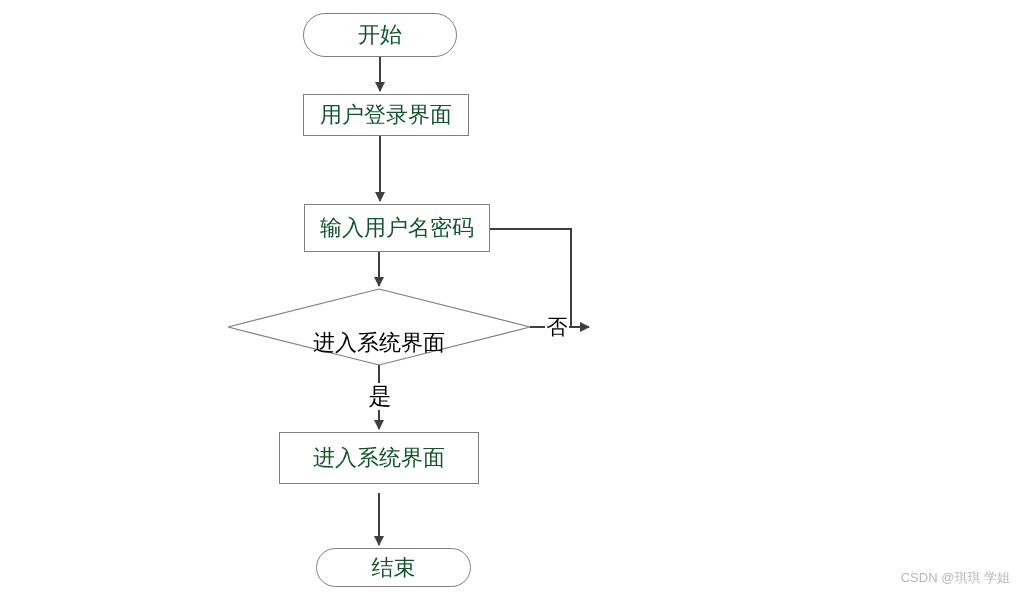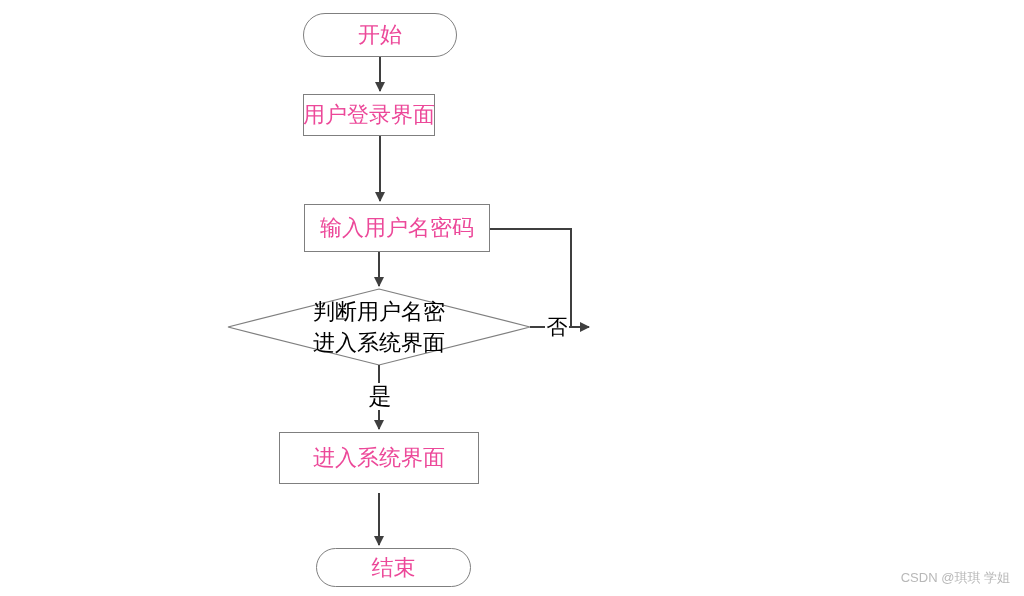--- a/index.html
+++ b/index.html
@@ -23,21 +23,21 @@
   }
   .node {
     position: absolute;
     z-index: 2;
     box-sizing: border-box;
     background: #ffffff;
     border: 1.5px solid #7f7f7f;
     display: flex;
     align-items: center;
     justify-content: center;
-    color: #ec4899;
+    color: #14532d;
     font-size: 22px;
     white-space: nowrap;
   }
   .terminator {
     border-radius: 22px;
   }
   .decision-text {
     position: absolute;
     z-index: 2;
     color: #000000;
@@ -65,21 +65,21 @@
   }
   #label-no {
     left: 545px;
     top: 315px;
     width: 24px;
     height: 24px;
     font-size: 21px;
     line-height: 24px;
   }
   #node-start   { left: 303px; top: 13px;  width: 154px; height: 44px; }
-  #node-login   { left: 303px; top: 94px;  width: 132px; height: 42px; }
+  #node-login   { left: 303px; top: 94px;  width: 166px; height: 42px; }
   #node-input   { left: 287px; top: 204px; width: 186px; height: 48px; margin-left: 17px; }
   #decision-label { left: 289px; top: 296px; width: 180px; }
   #node-error   { left: 592px; top: 300px; width: 260px; height: 55px; }
   #node-system  { left: 279px; top: 432px; width: 200px; height: 52px; }
   #node-end     { left: 316px; top: 548px; width: 155px; height: 39px; }
   #watermark {
     position: absolute;
     right: 14px;
     bottom: 9px;
     z-index: 2;
@@ -118,21 +118,21 @@
     <line x1="379" y1="493" x2="379" y2="545" stroke="#3f3f3f" stroke-width="2" marker-end="url(#arrow)"></line>
   </svg>
 
   <div class="node terminator" id="node-start">开始</div>
 
   <div class="node" id="node-login">用户登录界面</div>
 
   <div class="node" id="node-input">输入用户名密码</div>
 
   <div class="decision-text" id="decision-label">
-    <span>判断用户名密</span><br>
+    <br>
     <span>进入系统界面</span>
   </div>
 
 
   <div class="node" id="node-system">进入系统界面</div>
 
   <div class="node terminator" id="node-end">结束</div>
 
   <div class="edge-label" id="label-yes">是</div>
 

